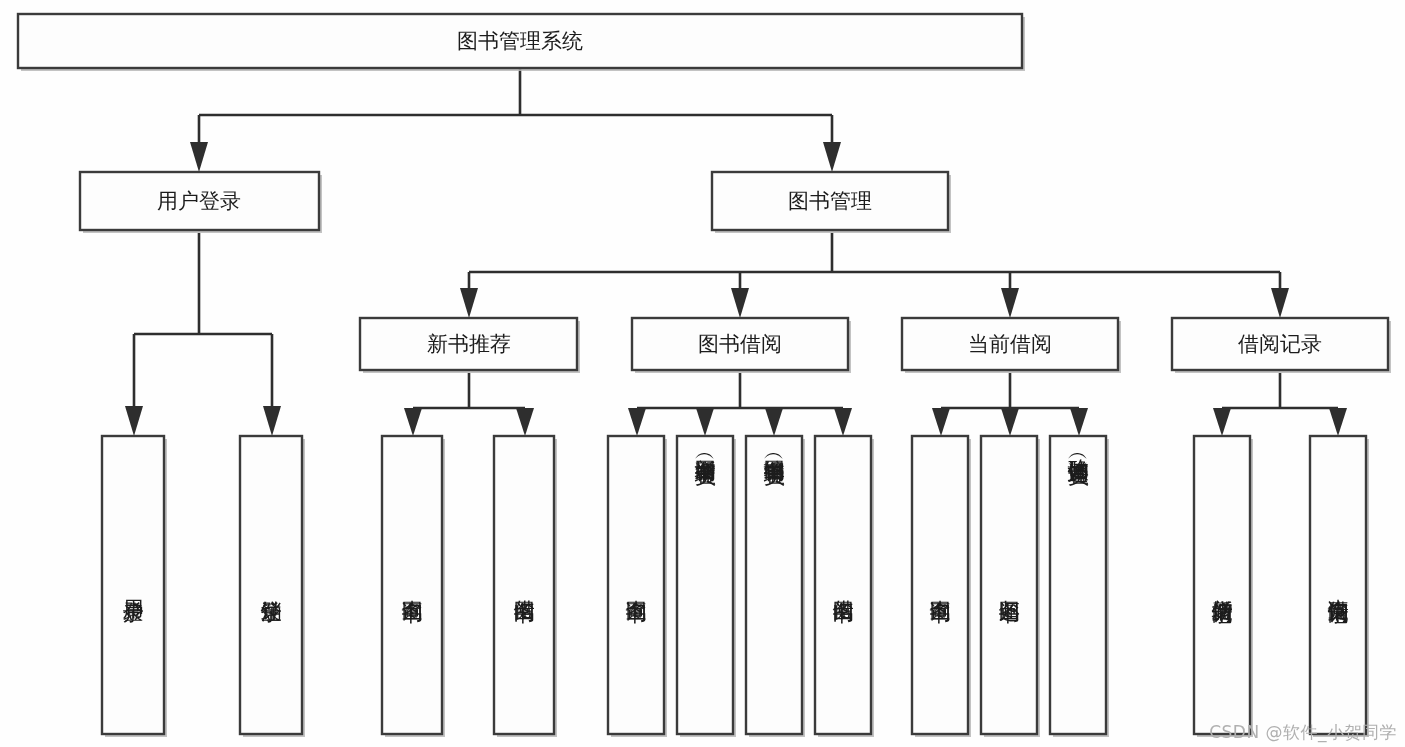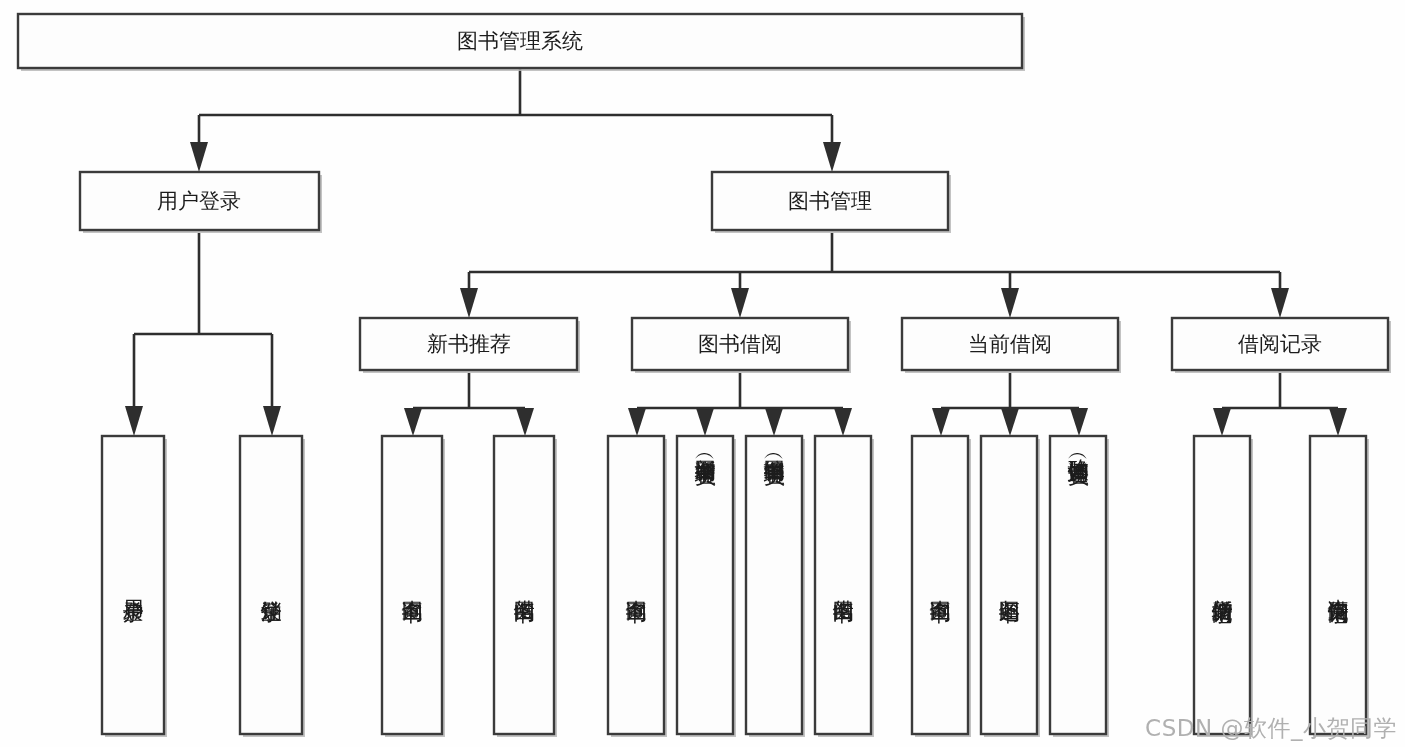--- a/index.html
+++ b/index.html
@@ -67,21 +67,21 @@
     letter-spacing: 1px;
     color: #1c1c1c;
     white-space: nowrap;
     text-align: center;
   }
   .watermark {
     position: absolute;
     right: 8px;
     bottom: 3px;
     font-family: "DejaVu Sans", "Liberation Sans", sans-serif;
-    font-size: 23px;
+    font-size: 17px;
     color: #b0b0b0;
     letter-spacing: 0.5px;
     white-space: nowrap;
     user-select: none;
   }
 </style>
 </head>
 <body>
 
 <div id="diagram-root">

